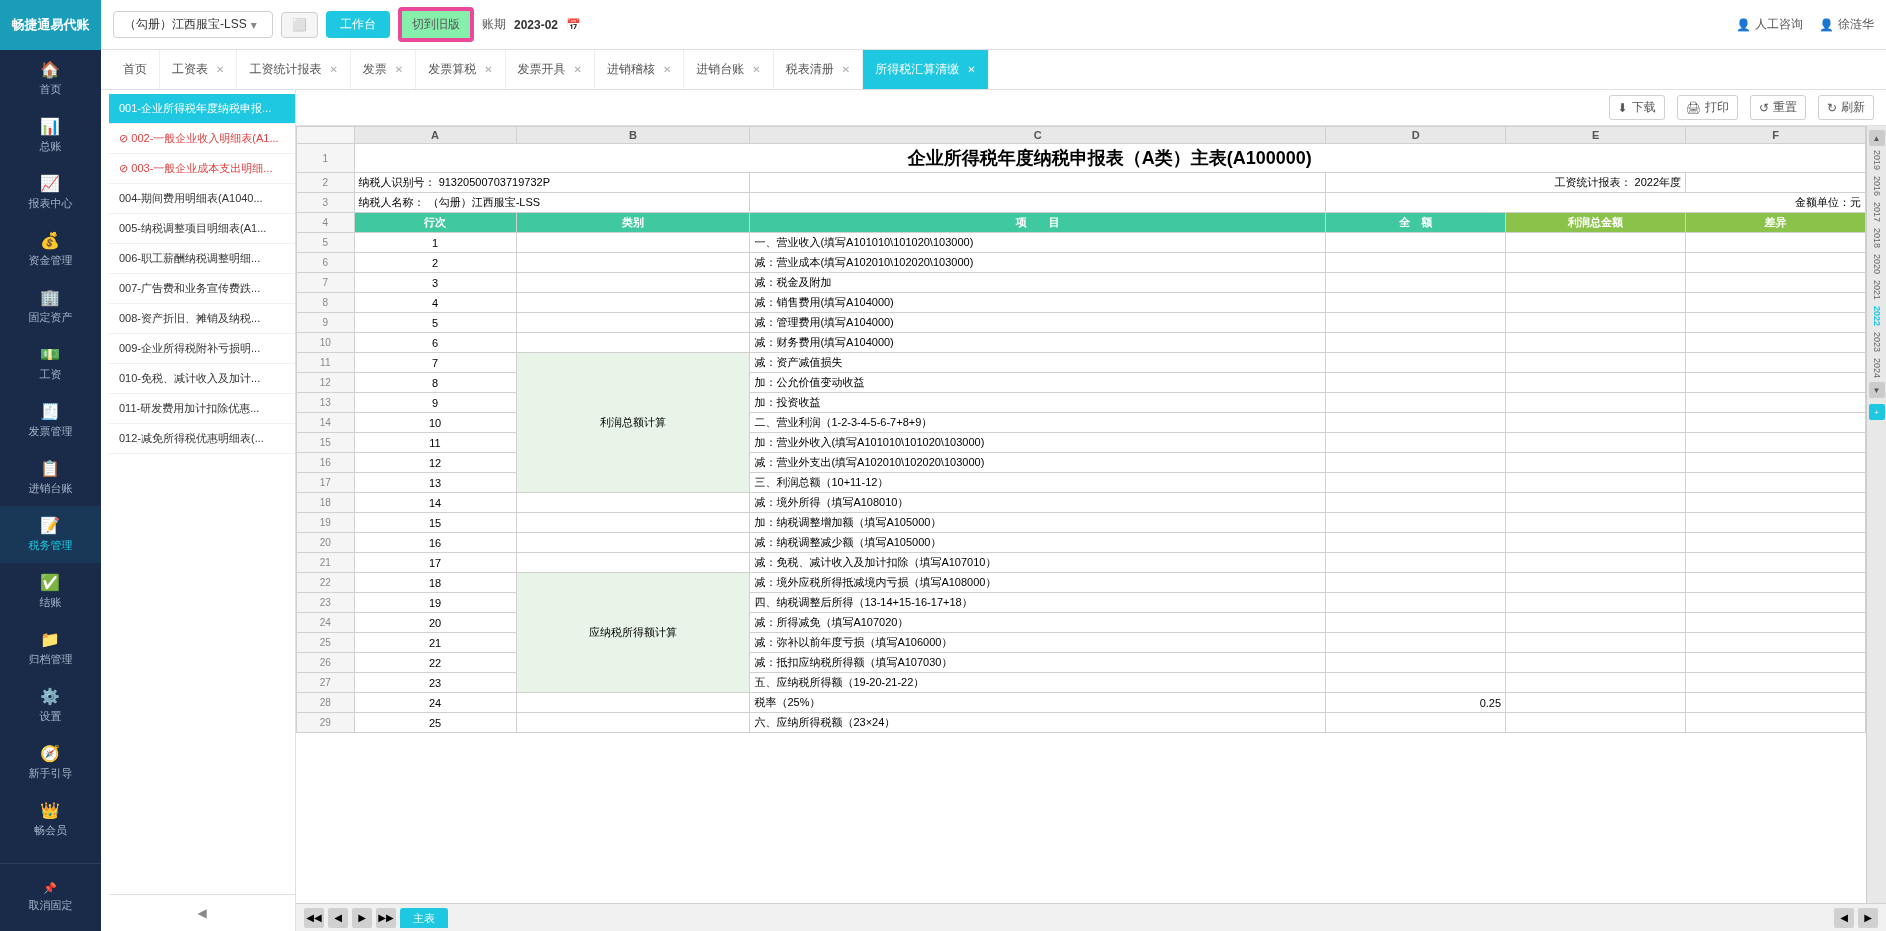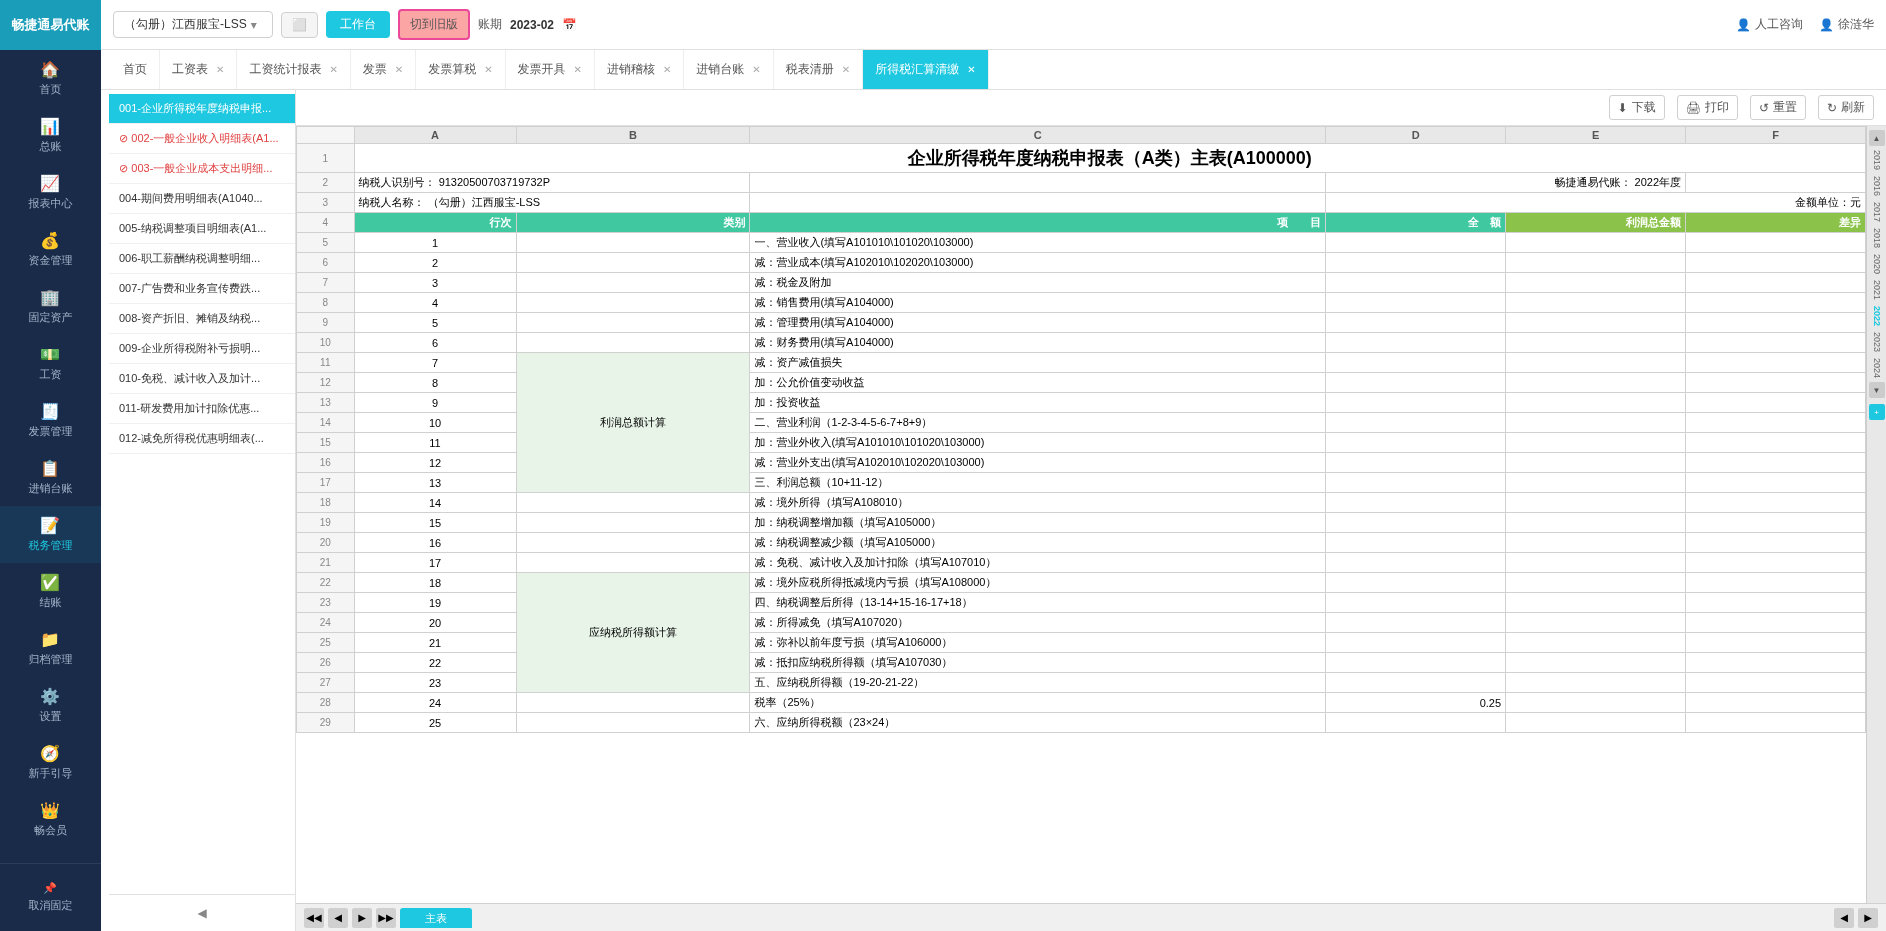--- a/index.html
+++ b/index.html
@@ -16,21 +16,21 @@
     .sidebar-footer-item { display: flex; flex-direction: column; align-items: center; padding: 8px 4px; color: #a0b4c8; cursor: pointer; font-size: 11px; gap: 3px; }
 
     
     .main-area { flex: 1; display: flex; flex-direction: column; overflow: hidden; }
 
     
     .topbar { height: 50px; background: white; display: flex; align-items: center; padding: 0 12px; gap: 8px; border-bottom: 1px solid #e0e0e0; flex-shrink: 0; }
     .company-selector { display: flex; align-items: center; gap: 4px; border: 1px solid #d0d0d0; border-radius: 4px; padding: 4px 10px; cursor: pointer; font-size: 12px; color: #333; min-width: 160px; }
     .company-selector .arrow { color: #888; }
     .btn-workbench { background: #1ec8e0; color: white; border: none; border-radius: 4px; padding: 5px 14px; cursor: pointer; font-size: 12px; }
-    .btn-switch { background: #fca5a5; color: #555; border: 2px solid #ec4899; border-radius: 4px; padding: 5px 10px; cursor: pointer; font-size: 12px; }
+    .btn-switch { background: #86efac; color: #555; border: 4px solid #ec4899; border-radius: 4px; padding: 5px 10px; cursor: pointer; font-size: 12px; }
     .topbar-right { margin-left: auto; display: flex; align-items: center; gap: 16px; }
     .topbar-right-item { display: flex; align-items: center; gap: 4px; color: #555; font-size: 12px; cursor: pointer; }
 
     
     .nav-tabs { height: 40px; background: white; display: flex; align-items: center; padding: 0 0 0 10px; border-bottom: 1px solid #e0e0e0; flex-shrink: 0; overflow-x: auto; }
     .nav-tab { padding: 0 12px; height: 40px; display: flex; align-items: center; gap: 4px; cursor: pointer; font-size: 12px; color: #555; border-right: 1px solid #eee; white-space: nowrap; }
     .nav-tab.active { color: white; background: #1ec8e0; }
     .nav-tab .close-btn { color: #aaa; font-size: 10px; margin-left: 4px; }
     .nav-tab.active .close-btn { color: white; }
 
@@ -59,26 +59,26 @@
     .sheet-right-btn { width: 16px; height: 16px; background: #ccc; border-radius: 2px; cursor: pointer; display: flex; align-items: center; justify-content: center; font-size: 8px; color: #555; }
     .sheet-right-year { font-size: 9px; color: #666; writing-mode: vertical-rl; padding: 2px 0; cursor: pointer; }
     .sheet-right-year.active { color: #1ec8e0; font-weight: bold; }
 
     
     .spreadsheet { border-collapse: collapse; font-size: 11px; min-width: 100%; }
     .spreadsheet th, .spreadsheet td { border: 1px solid #d0d0d0; padding: 2px 4px; white-space: nowrap; }
     .spreadsheet .row-num { background: #f5f5f5; color: #888; text-align: center; width: 30px; font-size: 10px; }
     .col-header { background: #e8e8e8; text-align: center; font-weight: bold; color: #555; padding: 3px 6px; }
     .title-cell { text-align: center; font-weight: bold; font-size: 18px; padding: 8px; }
-    .merged-header { background: #40c8a0; color: white; text-align: right; font-weight: bold; padding: 4px; }
+    .merged-header { background: #40c8a0; color: white; text-align: center; font-weight: bold; padding: 4px; }
 
     
     .sheet-tab-bar { height: 28px; background: #f0f0f0; display: flex; align-items: center; padding: 0 8px; border-top: 1px solid #d0d0d0; gap: 4px; }
     .sheet-nav-btn { width: 20px; height: 20px; background: #d0d0d0; border: none; cursor: pointer; border-radius: 2px; display: flex; align-items: center; justify-content: center; font-size: 10px; }
-    .sheet-tab { padding: 2px 24px; border: 1px solid #c0c0c0; border-bottom: none; background: white; cursor: pointer; font-size: 11px; border-radius: 3px 3px 0 0; }
+    .sheet-tab { padding: 2px 12px; border: 1px solid #c0c0c0; border-bottom: none; background: white; cursor: pointer; font-size: 11px; border-radius: 3px 3px 0 0; }
     .sheet-tab.active { background: #1ec8e0; color: white; border-color: #1ec8e0; }
     .sheet-tab-right { margin-left: auto; display: flex; align-items: center; gap: 4px; }
   </style>
 </head>
 <body>
 
 <div class="sidebar">
   <div class="sidebar-logo">畅捷通易代账</div>
   <div class="sidebar-nav">
     <div class="sidebar-item">
@@ -288,21 +288,21 @@
               </tr>
 
               <tr>
                 <td class="row-num">2</td>
                 <td colspan="2" class="info-row">
                   <span>纳税人识别号：</span>
                   <span>91320500703719732P</span>
                 </td>
                 <td class="info-row"></td>
                 <td colspan="2" class="info-row" style="text-align:right;">
-                  <span>畅捷通易代账：</span>
+                  <span>工资统计报表：</span>
                   <span>2022年度</span>
                 </td>
                 <td class="info-row"></td>
               </tr>
 
               <tr>
                 <td class="row-num">3</td>
                 <td colspan="2" class="info-row">
                   <span>纳税人名称：</span>
                   <span>（勾册）江西服宝-LSS</span>

